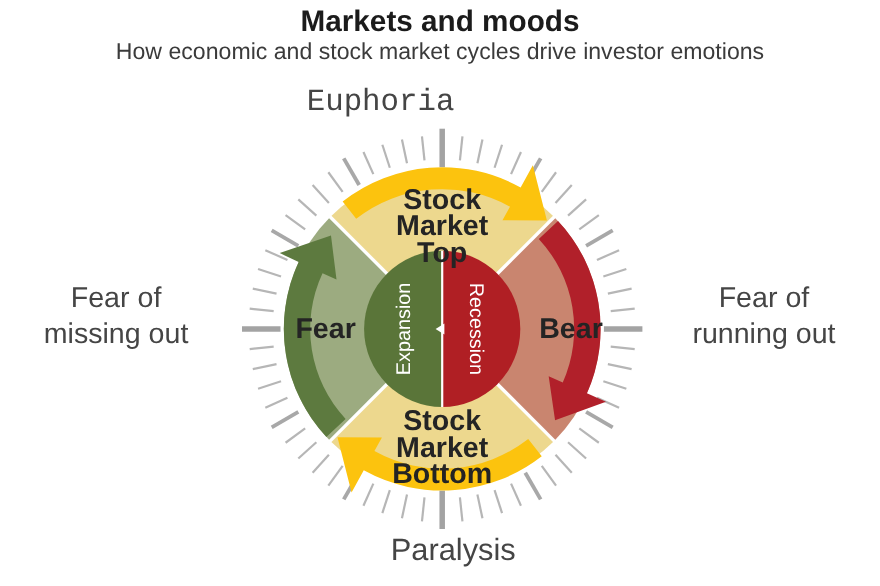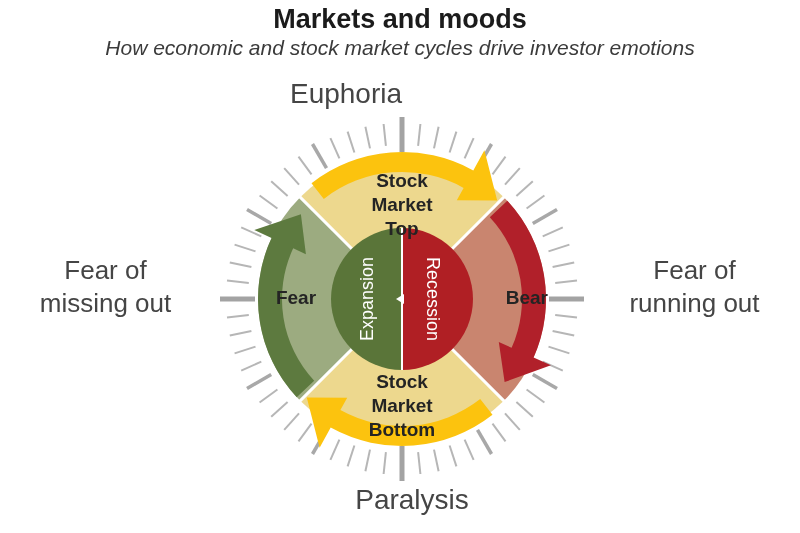--- a/index.html
+++ b/index.html
@@ -1,27 +1,27 @@
 <!DOCTYPE html>
 <html><head>
 <meta charset="utf-8">
 <style>
   html,body{margin:0;padding:0;background:#fff;}
   .stage{position:relative;width:800px;height:533px;background:#ffffff;overflow:hidden;
          font-family:"Liberation Sans", sans-serif;border-radius:23px;}
   .stage svg{position:absolute;left:0;top:0;}
   .lbl{position:absolute;text-align:center;white-space:pre-line;}
   .title{left:0;width:800px;top:4px;font-size:27px;font-weight:600;color:#1b1b1b;}
-  .subtitle{left:0;width:800px;top:36px;font-size:21px;font-weight:400;color:#3b3b3b;font-style:italic;}
+  .subtitle{left:0;width:800px;top:36px;font-size:21px;font-weight:400;color:#3b3b3b;}
   .mood{font-size:28px;font-weight:400;color:#454545;}
-  .mood-top{left:0;width:692px;top:78px;}
+  .mood-top{left:0;width:692px;top:78px;font-family:Liberation Mono, monospace;}
   .mood-bottom{left:0;width:800px;top:484px;margin-left:12px;}
   .mood-left{left:8px;width:195px;top:254px;font-size:26px;line-height:33px;}
   .mood-right{left:597px;width:195px;top:254px;font-size:26px;line-height:33px;}
-  .quad{font-size:19px;font-weight:700;color:#242424;line-height:24px;}
+  .quad{font-size:26px;font-weight:700;color:#242424;line-height:24px;}
   .quad-top{left:327px;width:150px;top:169px;}
   .quad-bottom{left:327px;width:150px;top:370px;}
   .quad-left{left:251px;width:90px;top:286px;}
   .quad-right{left:458px;width:90px;top:286px;text-align:right;}
   .phase{width:130px;height:24px;line-height:24px;font-size:18px;font-weight:400;color:#ffffff;}
   .phase-left{left:302px;top:287px;transform:rotate(-90deg);}
   .phase-right{left:368px;top:287px;transform:rotate(90deg);}
 </style>
 </head>
 <body>

